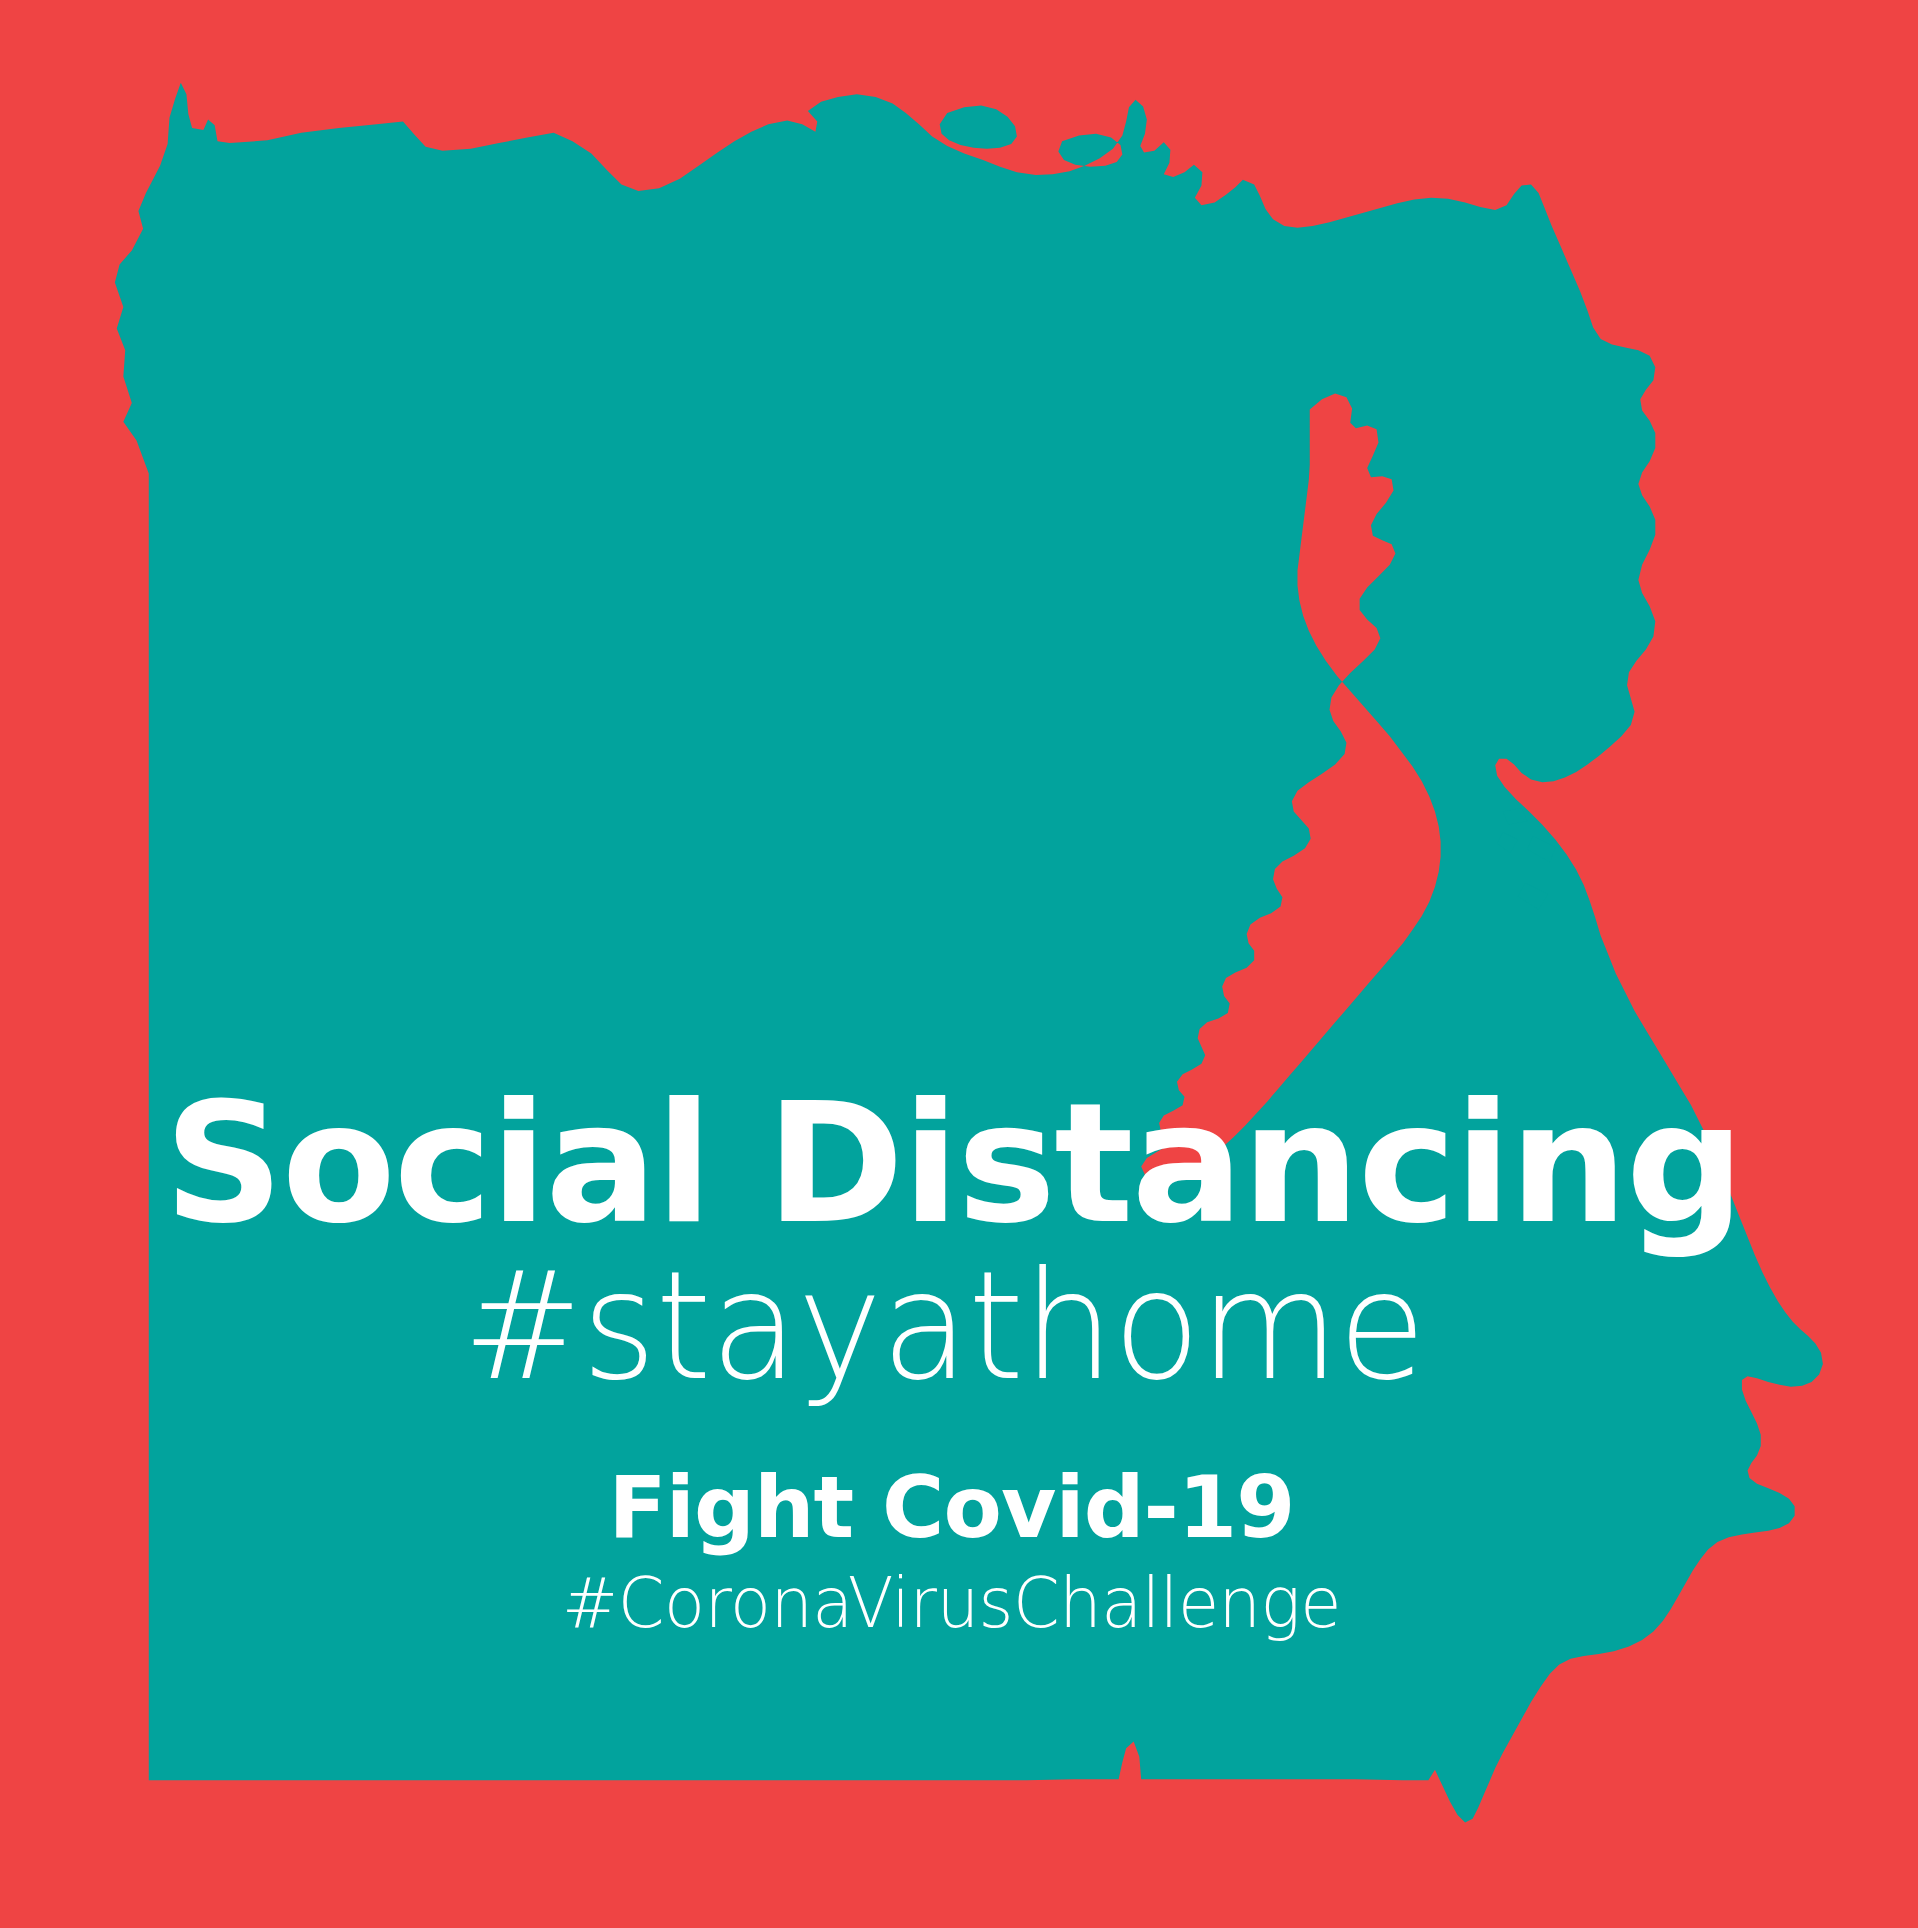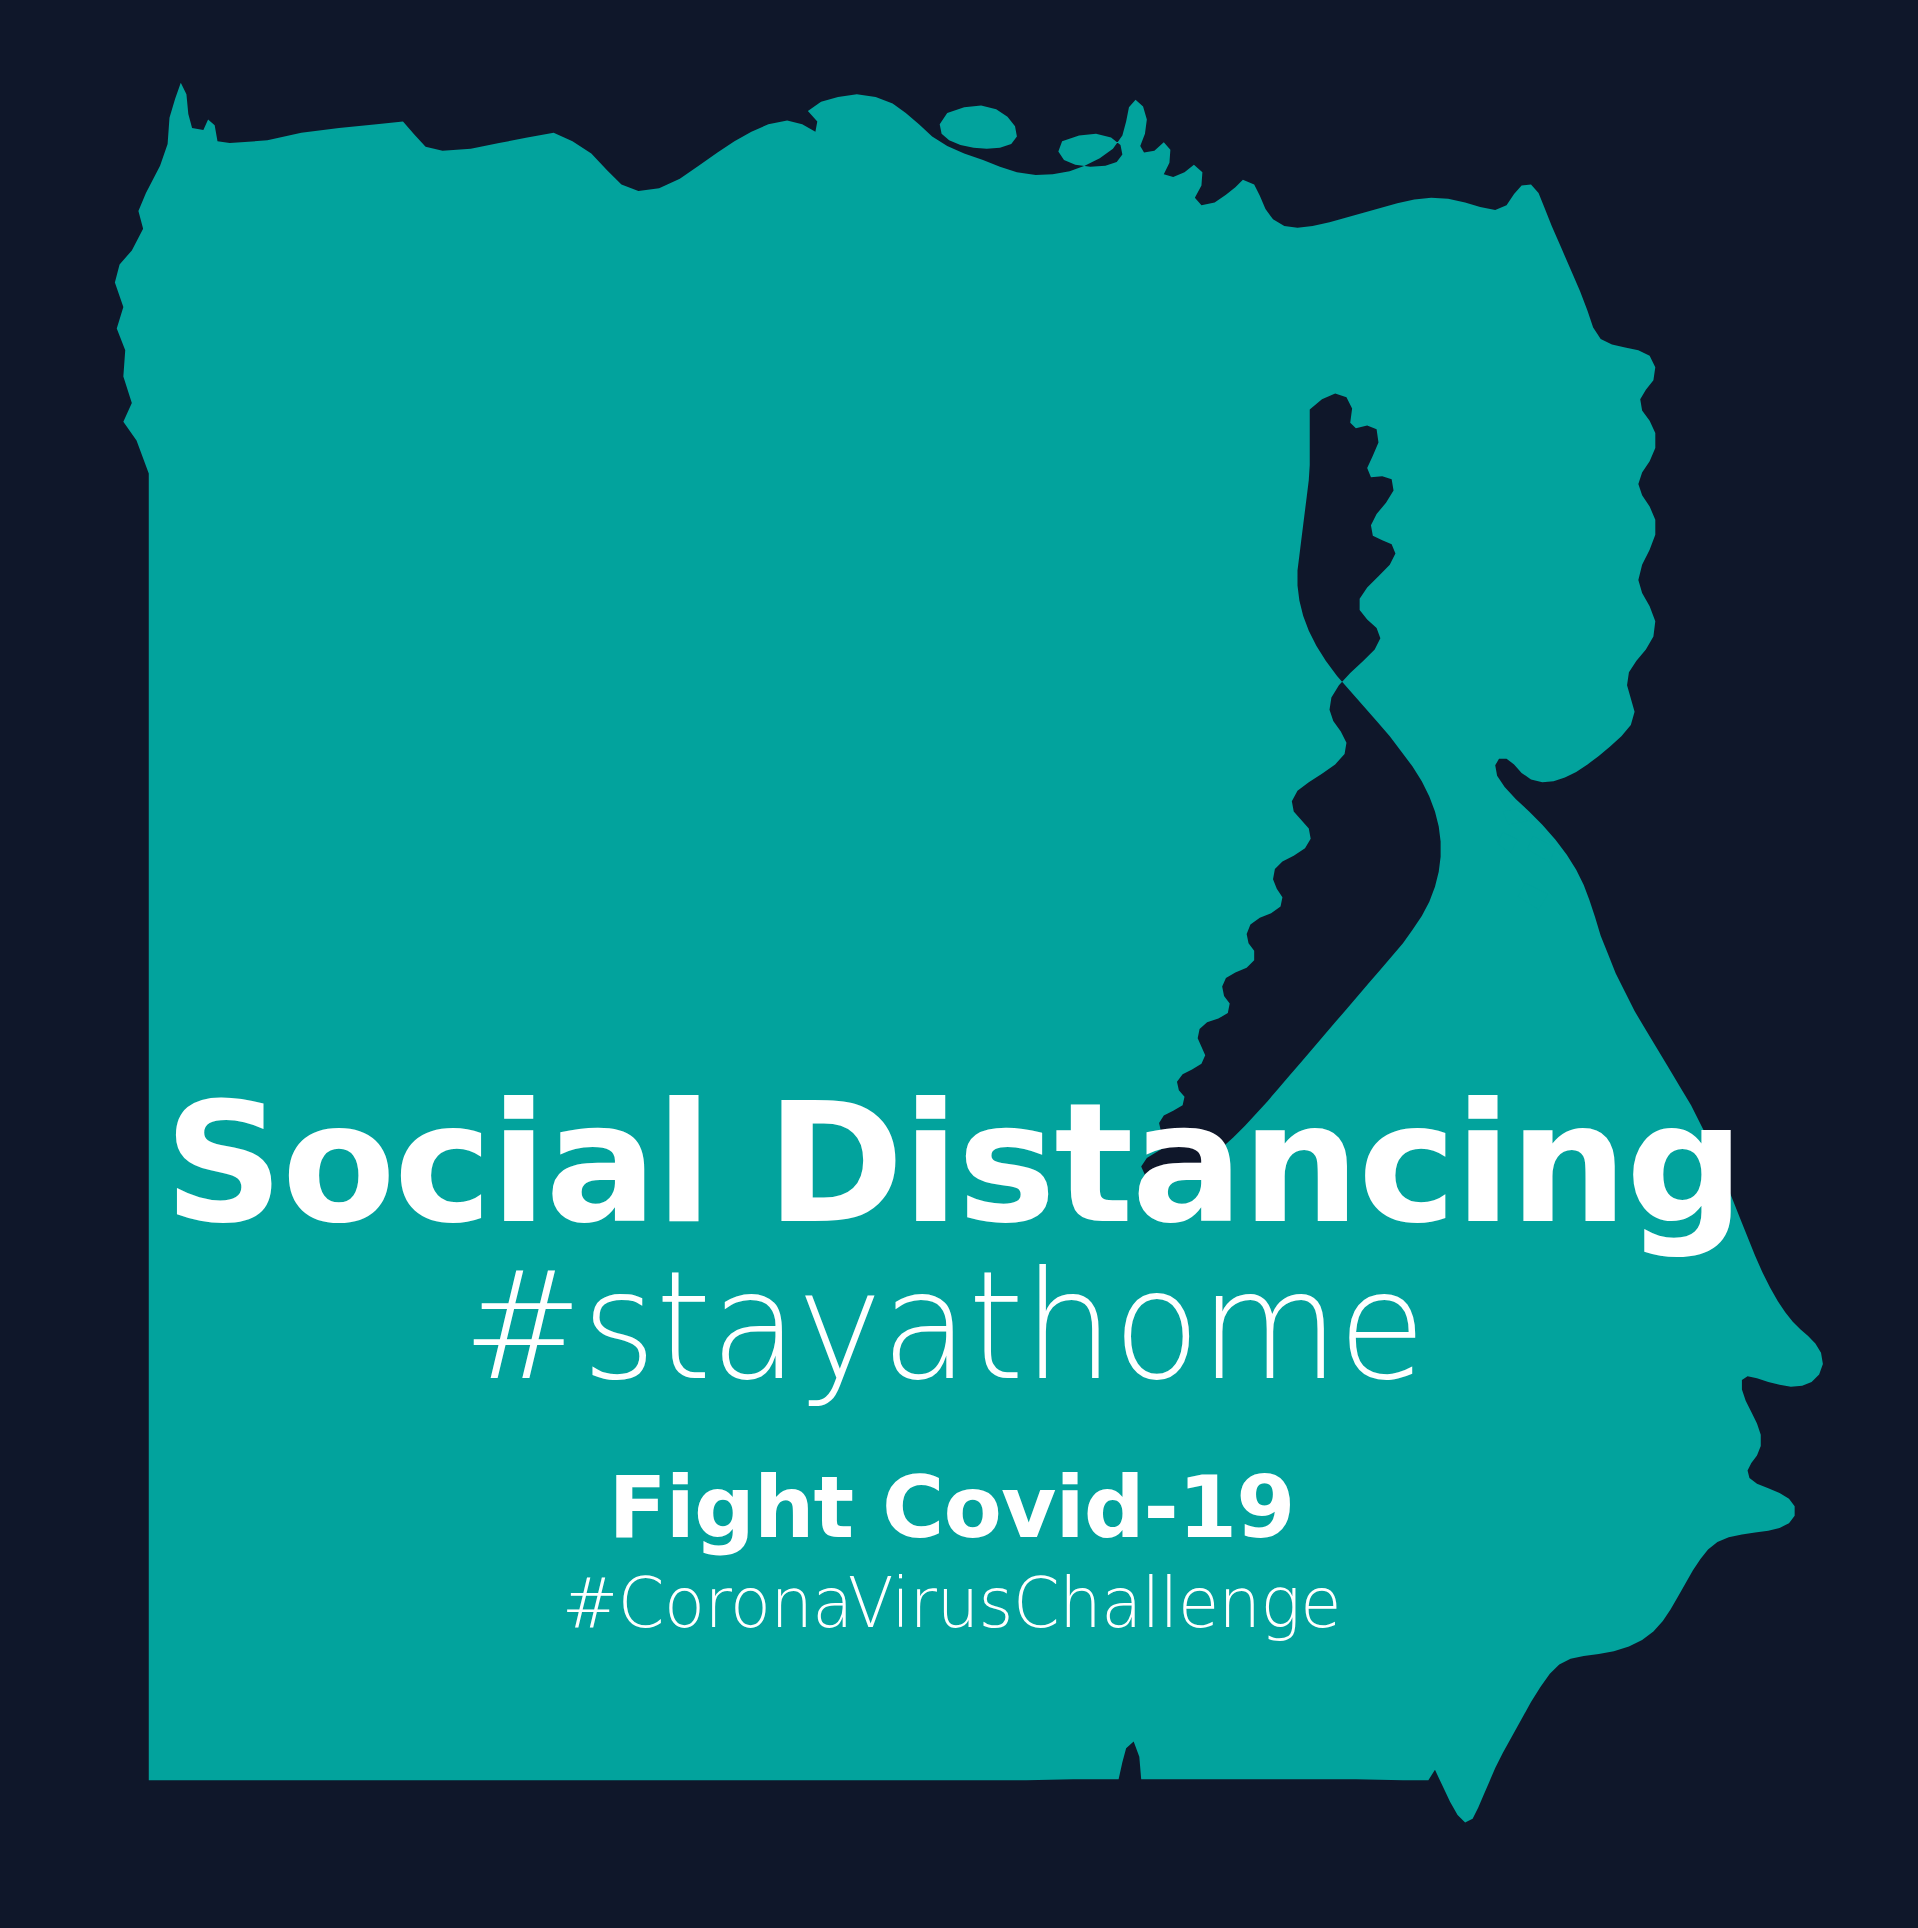--- a/index.html
+++ b/index.html
@@ -71,21 +71,21 @@
     font-weight: 300;
     letter-spacing: -0.5px;
     line-height: 1;
     transform: translateX(-7.5px) scaleX(0.97);
     transform-origin: center;
   }
 </style>
 </head>
 <body>
 
-<div id="poster" style="background: #0f172a;">
+<div id="poster" style="background: #ef4444;">
 
   <svg id="map-svg" viewBox="0 0 2037 2048" preserveAspectRatio="none" aria-hidden="true">
     <g>
 
       <path id="egypt-path" fill="#02A39D" fill-rule="evenodd" d="
               M 158 503
               L 145 468
               L 131 448
               L 140 428
               L 131 400

